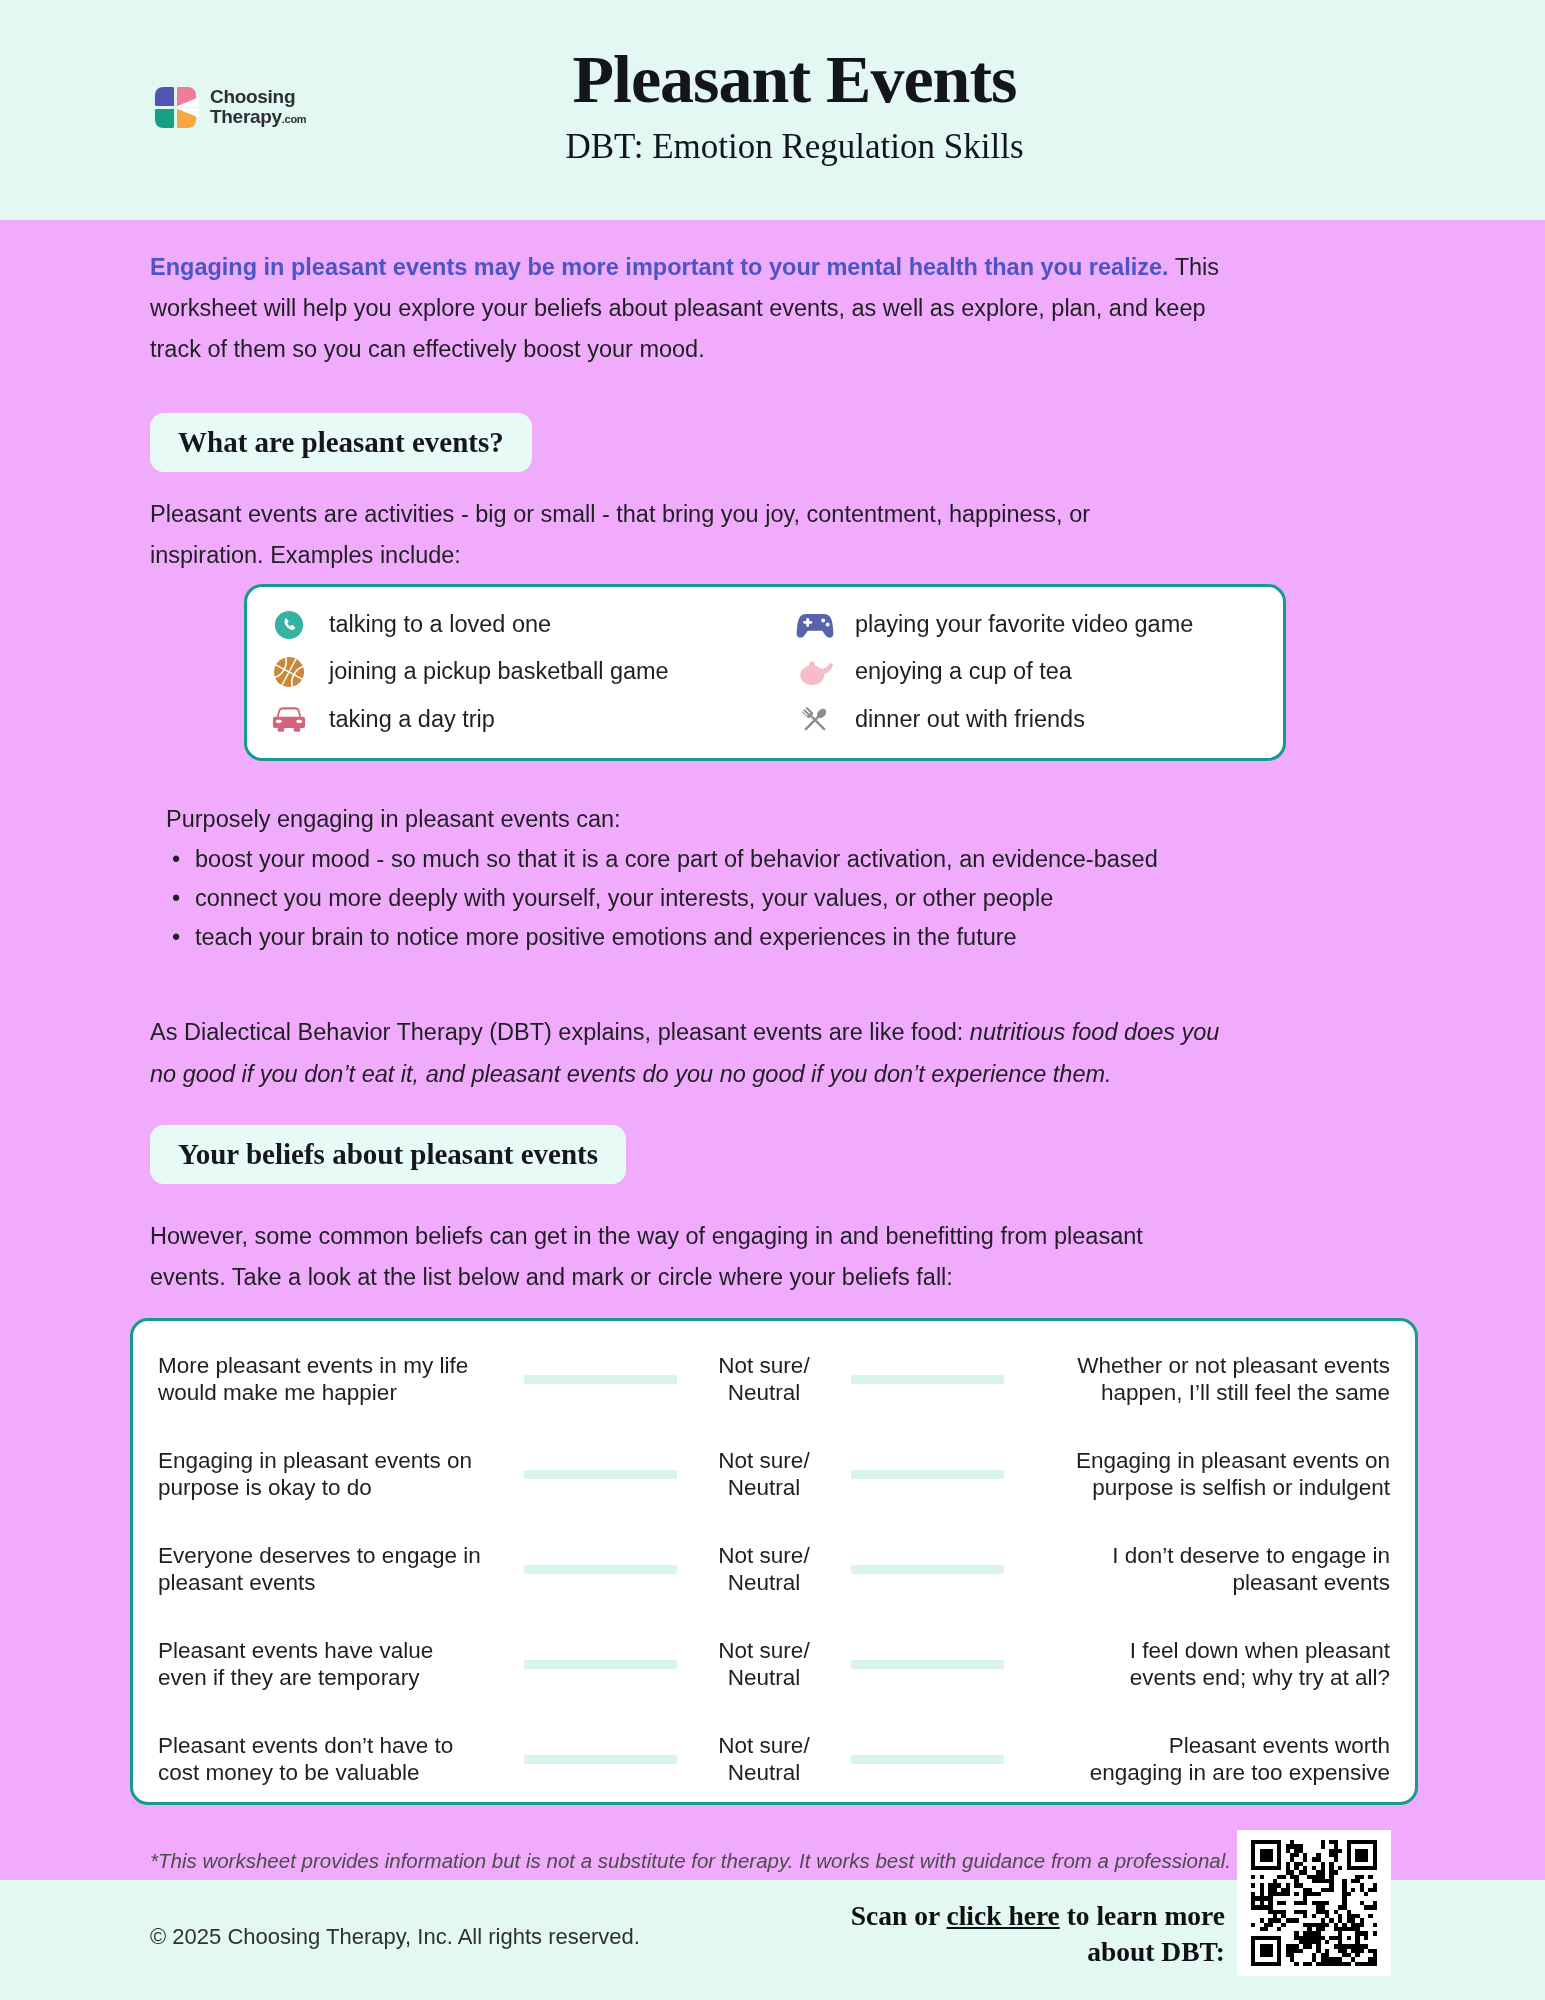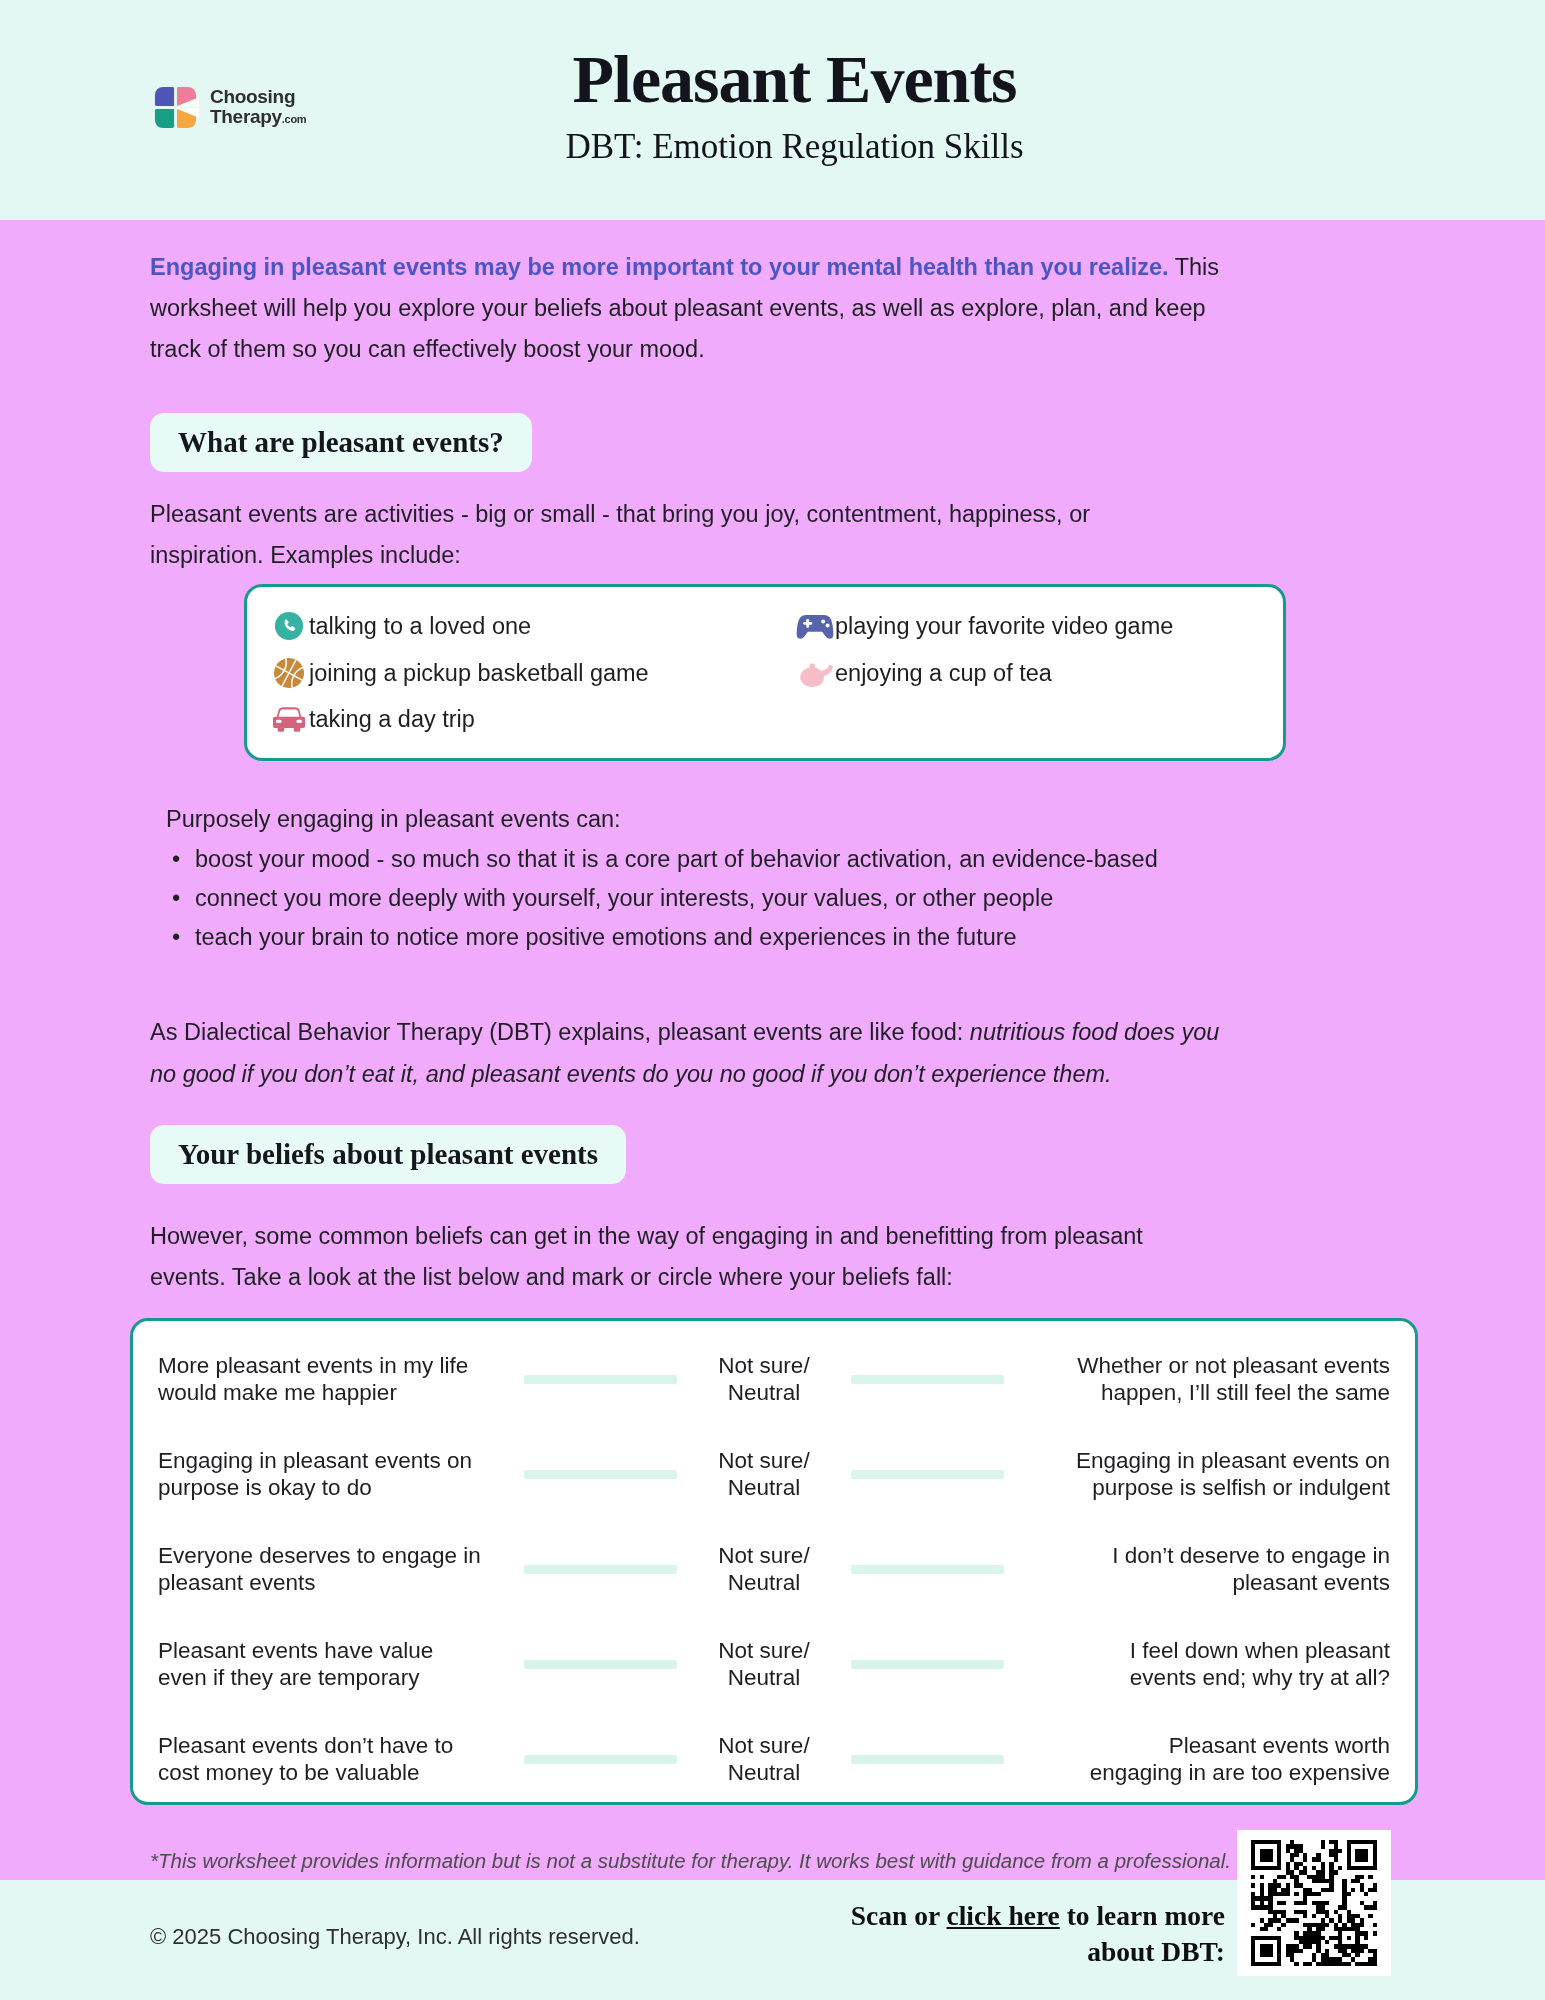--- a/index.html
+++ b/index.html
@@ -32,21 +32,21 @@
   .purposely{position:absolute;left:166px;top:799px;font-size:23.5px;line-height:40px;}
   .bullets{position:absolute;left:150px;top:840px;font-size:23.5px;line-height:39px;}
   .bullets .li{position:relative;padding-left:45px;}
   .bullets .li::before{content:"\2022";position:absolute;left:22px;top:0;}
   .dbt{position:absolute;left:150px;top:1011px;font-size:23.5px;line-height:42px;}
   .it{font-style:italic;}
   
   .icon-box{position:absolute;left:244px;top:584px;width:1042px;height:177px;box-sizing:border-box;
      border:3px solid var(--accent-teal);border-radius:18px;background:#fff;
      display:grid;grid-template-columns:526px auto;row-gap:16px;align-content:center;padding-left:22px;}
-  .example{display:flex;align-items:center;font-size:23.5px;}
+  .example{display:flex;align-items:center;gap:20px;font-size:23.5px;}
   .ex-icon{width:40px;display:flex;justify-content:center;align-items:center;}
   
   .beliefs-table{position:absolute;left:130px;top:1318px;width:1288px;height:487px;box-sizing:border-box;
      border:3px solid var(--accent-teal);border-radius:18px;background:#fff;padding:31px 25px 0 25px;}
   .belief-row{display:flex;align-items:center;column-gap:12px;margin-bottom:41px;
      font-size:22.5px;line-height:27px;}
   .stmt{width:354px;} .stmt-r{width:374px;text-align:right;}
   .blank{flex:1;height:9px;background:var(--blank-line);border-radius:2px;}
   .center-label{width:150px;text-align:center;}
   
@@ -155,20 +155,35 @@
     <div class="example">
       <span class="ex-icon">
         <svg width="34" height="29" viewBox="0 0 36 30">
             <path fill="#d4647c" d="M5 12 7 5Q8 2 12 2h12q4 0 5 3l2 7h2a2 2 0 0 1 2 2v8a2 2 0 0 1-2 2h-3v2a2 2 0 0 1-2 2h-3a2 2 0 0 1-2-2v-2H13v2a2 2 0 0 1-2 2H8a2 2 0 0 1-2-2v-2H3a2 2 0 0 1-2-2v-8a2 2 0 0 1 2-2z"></path>
             <path fill="#fff" d="M8.7 6Q9.2 4.4 11 4.4h14q1.8 0 2.3 1.6l1.8 6H6.9z"></path>
             <rect x="4.2" y="15.2" width="6" height="3.4" rx="1.7" fill="#fff"></rect>
             <rect x="25.8" y="15.2" width="6" height="3.4" rx="1.7" fill="#fff"></rect>
           </svg>
       </span>
       <span>taking a day trip</span>
+    </div>
+    <div class="example">
+      <span class="ex-icon">
+        <svg width="32" height="32" viewBox="0 0 36 36" fill="#8d8d8d">
+            <g transform="rotate(45 18 18)">
+              <ellipse cx="18" cy="7.5" rx="4.3" ry="6"></ellipse>
+              <rect x="16.6" y="12.5" width="2.8" height="21.5" rx="1.4"></rect>
+            </g>
+            <g transform="rotate(-45 18 18)">
+              <rect x="16.6" y="12.5" width="2.8" height="21.5" rx="1.4"></rect>
+              <path d="M13.8 1v8.2q0 3.4 4.2 3.4t4.2-3.4V1h-2.3v7.4h-1.4V1h-2.3v7.4h-1.4V1z"></path>
+            </g>
+          </svg>
+      </span>
+      <span>dinner out with friends</span>
     </div>
   </div>
 
   <div class="purposely">Purposely engaging in pleasant events can:</div>
 
   <div class="bullets">
     <div class="li">
       <span class="blockline">boost your mood - so much so that it is a core part of behavior activation, an evidence-based</span>
     </div>
     <div class="li">connect you more deeply with yourself, your interests, your values, or other people</div>

